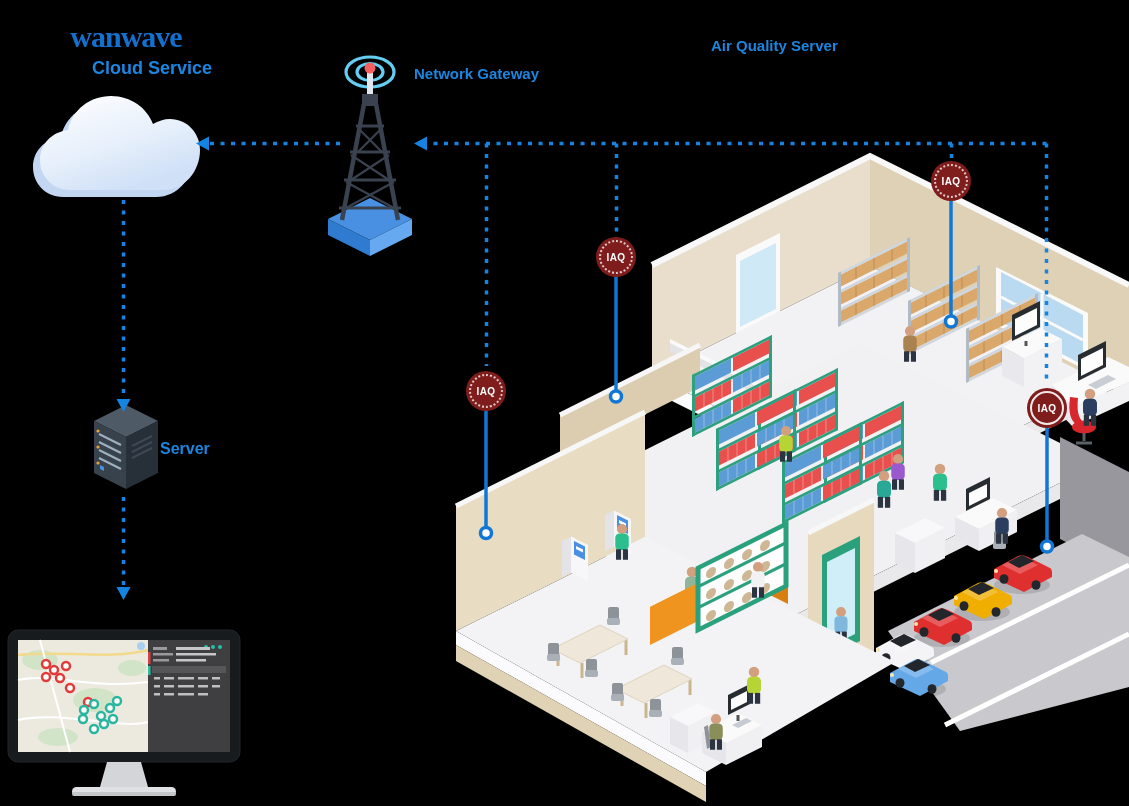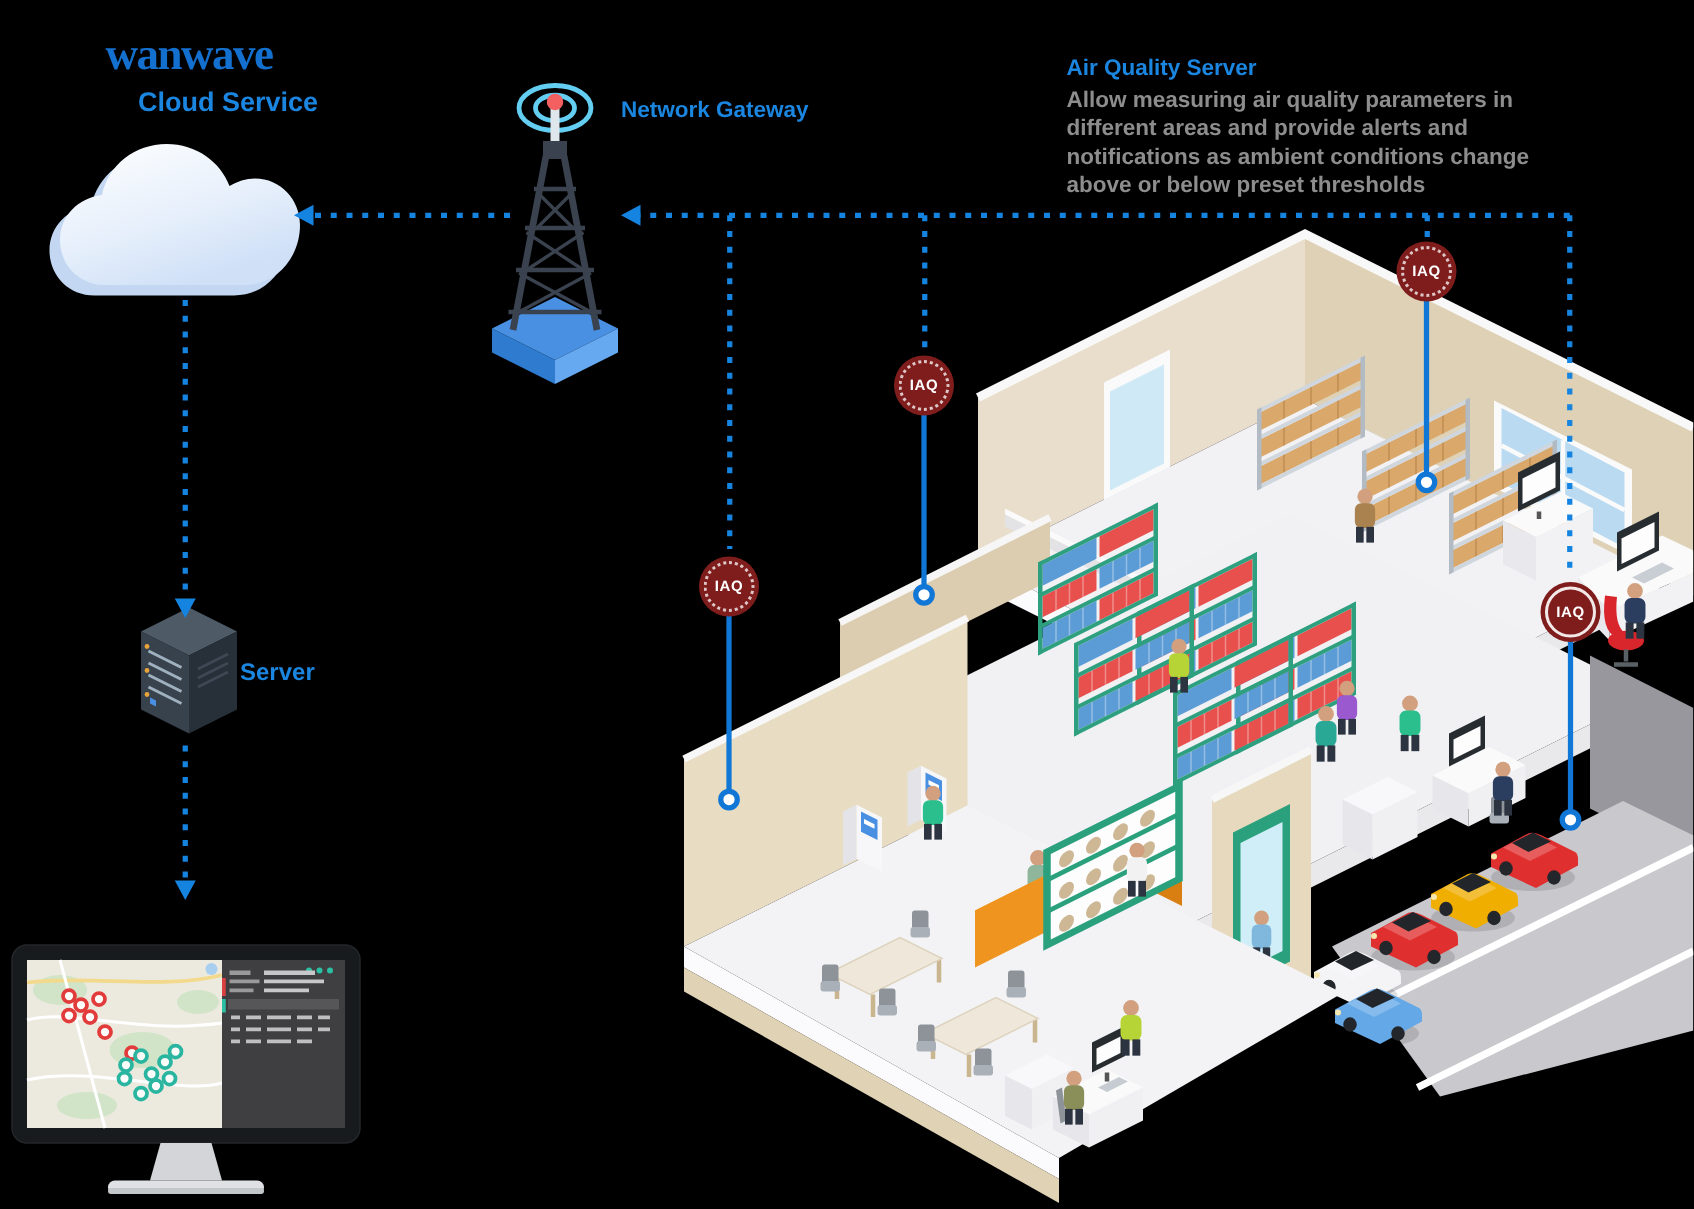--- a/index.html
+++ b/index.html
@@ -429,16 +429,15 @@
       <span>IAQ</span>
     </div>
 <div class="badge b4 solid">
       <span>IAQ</span>
     </div>
 
 <div class="txt logo">wanwave</div>
 <div class="txt subtitle">Cloud Service</div>
 <div class="txt blockTitle gwTitle">Network Gateway</div>
 <div class="txt blockTitle aqTitle">Air Quality Server</div>
-<div class="txt blockBody aqBody">Allow measuring air quality parameters in different areas and provide alerts and notifications as ambient conditions change above or below preset thresholds</div>
 <div class="txt serverLabel">Server</div>
 
 </div>
 
 </body></html>

